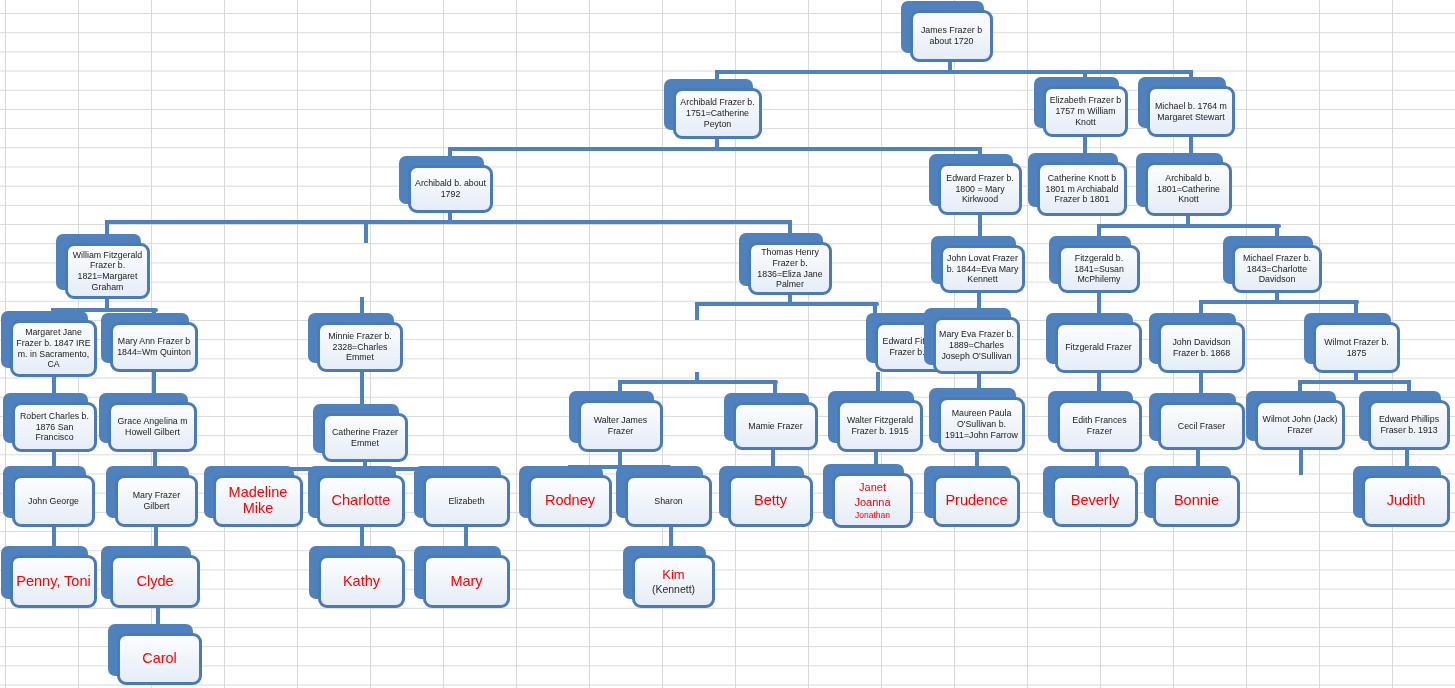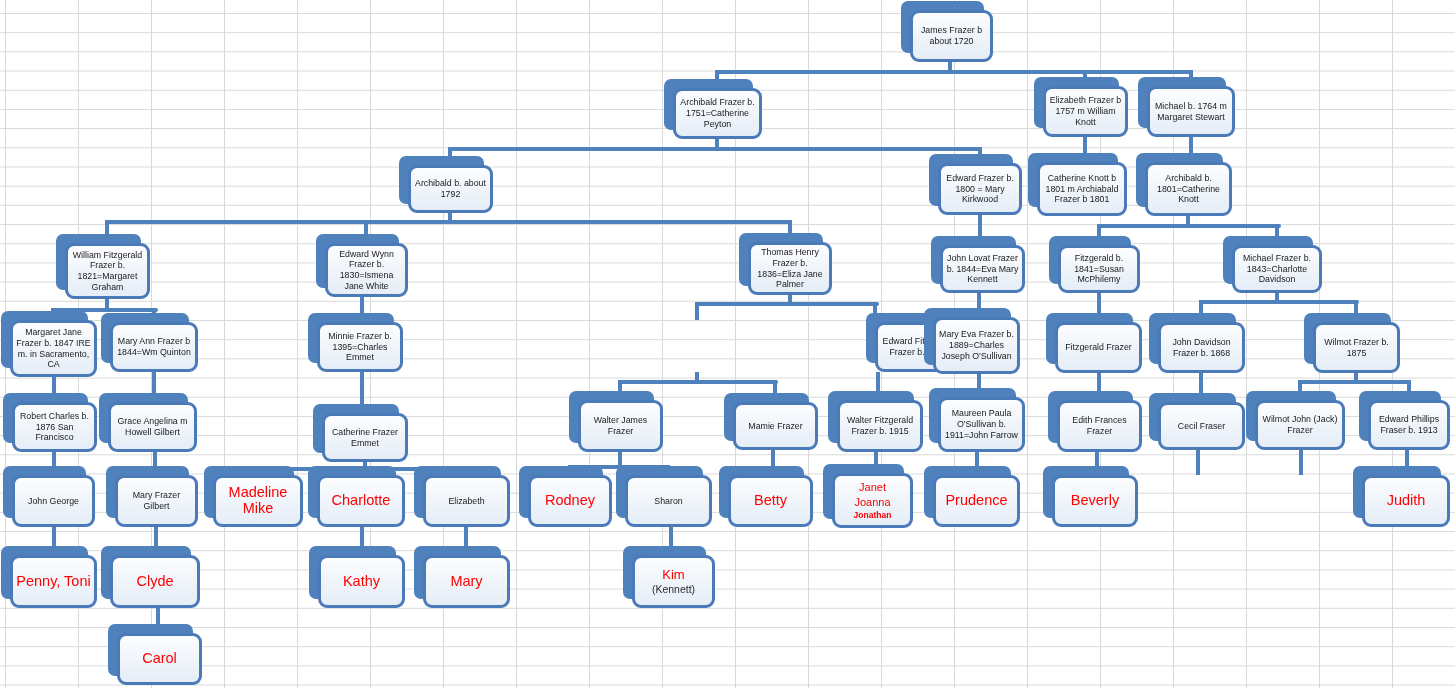--- a/index.html
+++ b/index.html
@@ -21,21 +21,21 @@
   .node .face{
     position:absolute;left:0;top:0;right:0;bottom:0;box-sizing:border-box;
     background:linear-gradient(180deg,#fcfdff 0%,#eff4fa 55%,#e5edf7 100%);
     border:3px solid #4a7ab8;border-radius:9px;
     display:flex;flex-direction:column;align-items:center;justify-content:center;
     padding:1px 3px;text-align:center;
   }
   .txt{font-size:8.8px;line-height:1.22;color:#1a1a1a;}
   .red .txt{font-size:14.5px;line-height:1.1;color:#ff0000;}
   .red-md{font-size:11px;line-height:1.35;color:#ff0000;}
-  .red-sm{font-size:8.5px;line-height:1.3;color:#ff0000;font-weight:bold;}
+  .red-sm{font-size:8.5px;line-height:1.3;color:#ff0000;}
   .kim-top{font-size:13px;line-height:1.15;color:#ff0000;}
   .kim-sub{font-size:10.5px;line-height:1.15;color:#2b2b2b;}
 </style>
 </head>
 <body>
 
 <div class="canvas">
 
   <i class="vl" style="left:948px;top:62px;height:12px"></i>
   <i class="hl" style="left:715px;top:70px;width:478px"></i>
@@ -167,26 +167,20 @@
       <div class="face">
         <div class="txt">Archibald b. 1801=Catherine Knott</div>
       </div>
     </div>
   <div class="node" style="left:65px;top:243px;width:85px;height:56px">
       <div class="shadow"></div>
       <div class="face">
         <div class="txt">William Fitzgerald Frazer b. 1821=Margaret Graham</div>
       </div>
     </div>
-  <div class="node" style="left:325px;top:243px;width:83px;height:54px">
-      <div class="shadow"></div>
-      <div class="face">
-        <div class="txt">Edward Wynn Frazer b. 1830=Ismena Jane White</div>
-      </div>
-    </div>
   <div class="node" style="left:748px;top:242px;width:84px;height:53px">
       <div class="shadow"></div>
       <div class="face">
         <div class="txt">Thomas Henry Frazer b. 1836=Eliza Jane Palmer</div>
       </div>
     </div>
   <div class="node" style="left:940px;top:245px;width:85px;height:48px">
       <div class="shadow"></div>
       <div class="face">
         <div class="txt">John Lovat Frazer b. 1844=Eva Mary Kennett</div>
@@ -212,21 +206,21 @@
     </div>
   <div class="node" style="left:110px;top:322px;width:88px;height:50px">
       <div class="shadow"></div>
       <div class="face">
         <div class="txt">Mary Ann Frazer b 1844=Wm Quinton</div>
       </div>
     </div>
   <div class="node" style="left:317px;top:322px;width:86px;height:50px">
       <div class="shadow"></div>
       <div class="face">
-        <div class="txt">Minnie Frazer b. 1395=Charles Emmet</div>
+        <div class="txt">Minnie Frazer b. 2328=Charles Emmet</div>
       </div>
     </div>
   <div class="node" style="left:875px;top:322px;width:86px;height:50px">
       <div class="shadow"></div>
       <div class="face">
         <div class="txt">Edward Fitzgerald Frazer b. 1867</div>
       </div>
     </div>
   <div class="node" style="left:933px;top:317px;width:87px;height:57px">
       <div class="shadow"></div>
@@ -379,20 +373,26 @@
       <div class="face">
         <div class="txt">Prudence</div>
       </div>
     </div>
   <div class="node red" style="left:1052px;top:475px;width:86px;height:52px">
       <div class="shadow"></div>
       <div class="face">
         <div class="txt">Beverly</div>
       </div>
     </div>
+  <div class="node red" style="left:1153px;top:475px;width:87px;height:52px">
+      <div class="shadow"></div>
+      <div class="face">
+        <div class="txt">Bonnie</div>
+      </div>
+    </div>
   <div class="node red" style="left:1362px;top:475px;width:88px;height:52px">
       <div class="shadow"></div>
       <div class="face">
         <div class="txt">Judith</div>
       </div>
     </div>
   <div class="node red" style="left:10px;top:555px;width:87px;height:53px">
       <div class="shadow"></div>
       <div class="face">
         <div class="txt">Penny, Toni</div>

